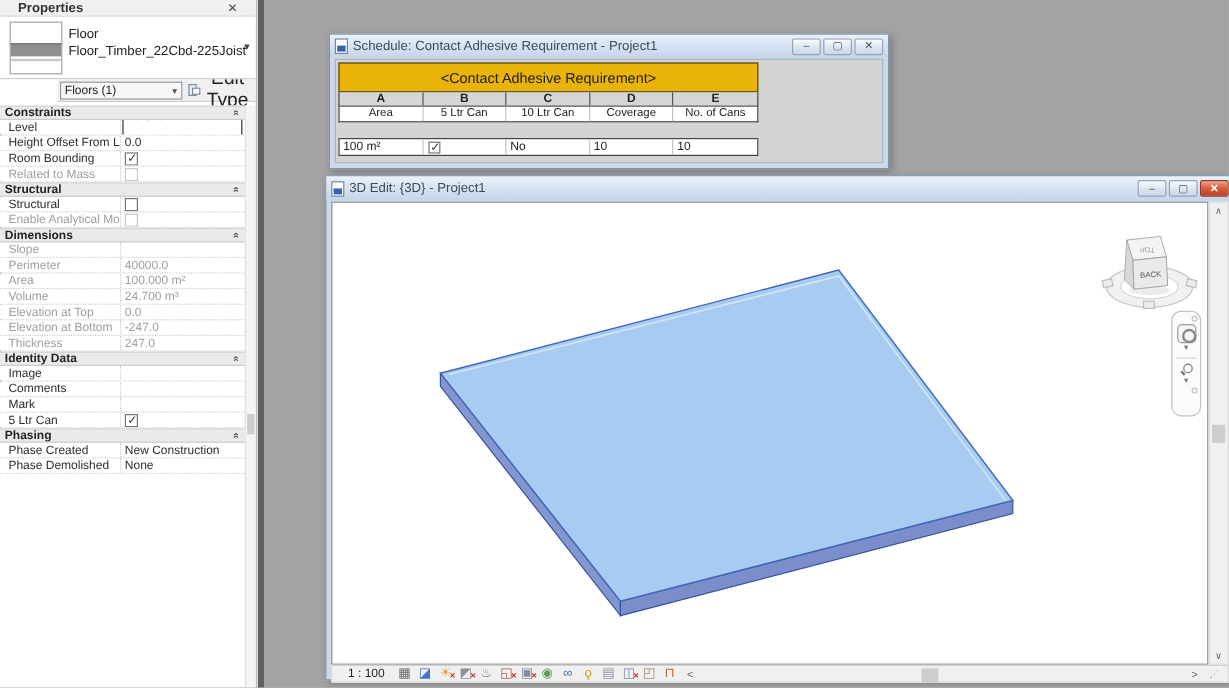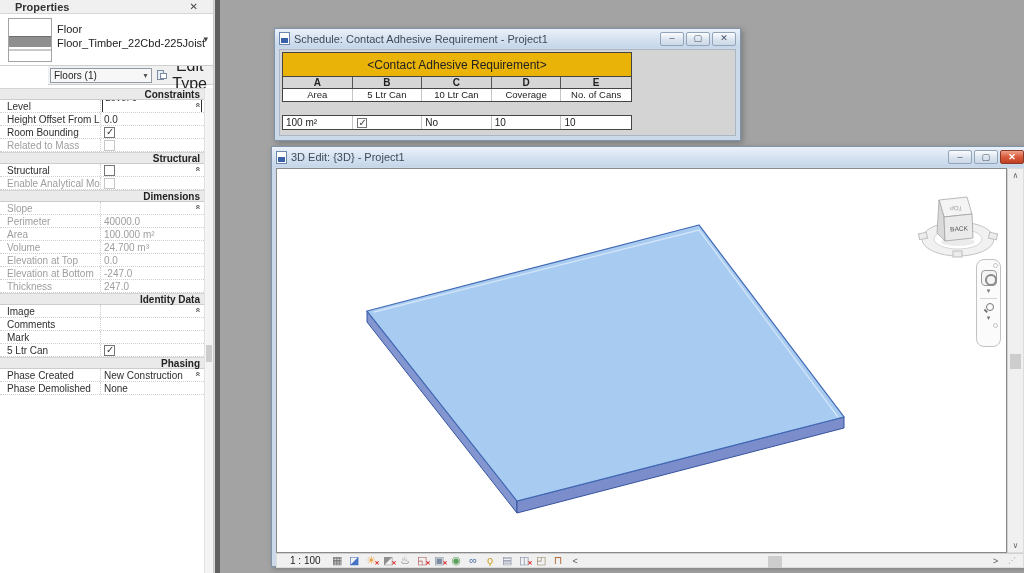--- a/index.html
+++ b/index.html
@@ -27,21 +27,21 @@
   .combo { width:148px; height:15px; background:#f7f7f7; border:1px solid #919aa5;
     font-size:10px; color:#222; display:flex; align-items:center; padding:0 3px; }
   .combo .chev { margin-left:auto; font-size:8px; color:#555; }
   .edit-type { margin-left:5px; height:16px; display:flex; align-items:center; gap:4px;
     font-size:16px; color:#222; background:transparent; border:none; cursor:default; }
   .et-icon { width:11px; height:10px; border:1px solid #7a8aa0; background:#e8eef6; position:relative; }
   .et-icon::after { content:""; position:absolute; left:2px; top:2px; width:5px; height:4px;
     border:1px solid #7a8aa0; background:#fff; }
   .p-grid { position:absolute; left:0; top:88px; right:9px; bottom:0; background:#fff; }
   .p-sec { height:12px; background:#eaeaea; border-top:1px solid #d4d4d4; border-bottom:1px solid #cccccc;
-    display:flex; align-items:flex-end; padding:0 4px; font-size:10px; font-weight:bold; color:#222;flex-direction:column; }
+    display:flex; align-items:flex-start; padding:0 4px; font-size:10px; font-weight:bold; color:#222; }
   .p-sec .col { margin-left:auto; display:inline-block; transform:rotate(90deg); font-size:9px;
     color:#555; font-weight:bold; }
   .p-row { height:13px; display:flex; border-bottom:1px dotted #cfcfcf; font-size:10px; color:#2e2e2e; }
   .p-row .p-lbl { width:101px; padding-left:7px; border-right:1px dotted #cfcfcf;
     white-space:nowrap; overflow:hidden; display:flex; align-items:center; }
   .p-row .p-val { flex:1; display:flex; align-items:center; padding-left:3px; white-space:nowrap; overflow:hidden; }
   .p-row.dis .p-lbl, .p-row.dis .p-val { color:#9e9e9e; }
   .focus-box { border:1px solid #2f2f2f; background:#fff; height:28px; line-height:10px;
     width:100%; padding-left:2px; margin-left:-2px; }
   .cb { width:11px; height:11px; border:1px solid #757575; background:#fff; position:relative; }

